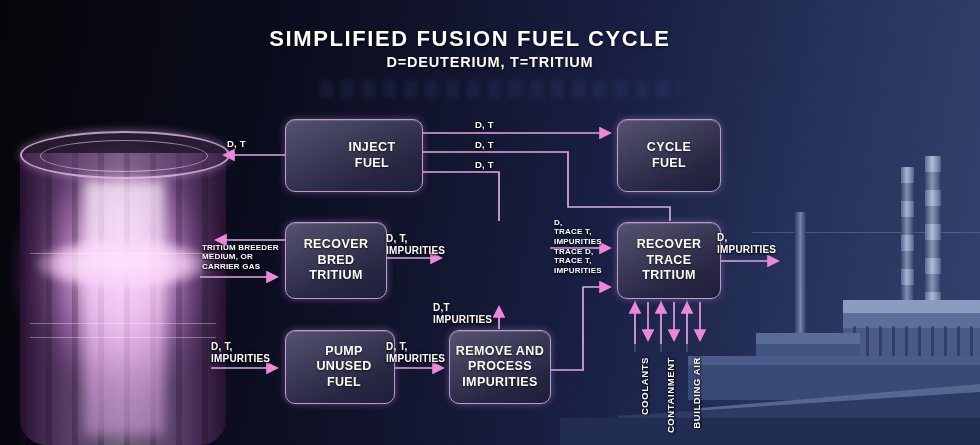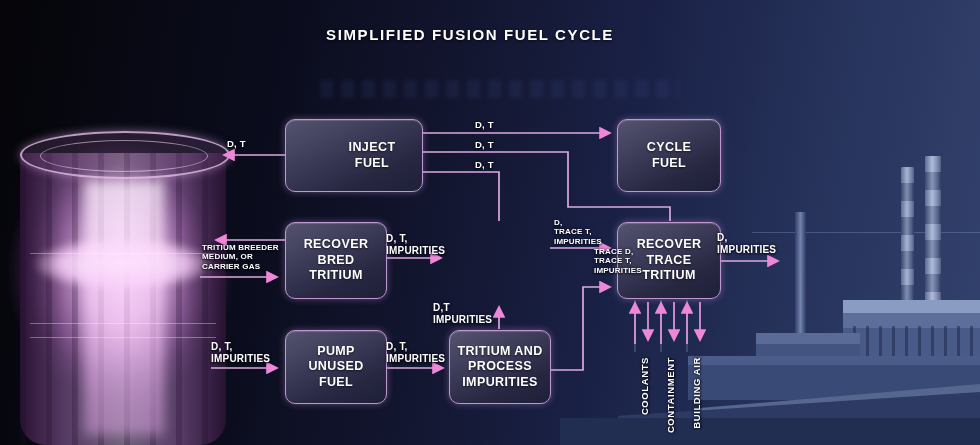--- a/index.html
+++ b/index.html
@@ -87,21 +87,21 @@
   .vlabel{
     position:absolute;width:95px;height:14px;color:#fff;font-weight:bold;font-size:9.5px;
     letter-spacing:.6px;text-align:right;white-space:nowrap;
     transform:rotate(-90deg);transform-origin:top left;
     text-shadow:0 0 3px rgba(8,8,26,.95),0 1px 2px rgba(0,0,0,.8);
   }
   svg.wires{position:absolute;left:0;top:0;pointer-events:none;}
 
   
   .title{left:0;top:26px;width:940px;text-align:center;color:#fff;font-weight:bold;
-    font-size:15px;letter-spacing:1.6px;text-shadow:0 1px 3px rgba(0,0,0,.7);}
+    font-size:22px;letter-spacing:1.6px;text-shadow:0 1px 3px rgba(0,0,0,.7);}
   .subtitle{left:0;top:54px;width:980px;text-align:center;color:#fff;font-weight:bold;
     font-size:14.5px;letter-spacing:.8px;text-shadow:0 1px 3px rgba(0,0,0,.7);}
 </style>
 </head>
 <body>
 
 <div class="canvas">
 
   <div class="abs ghost-strip"></div>
   <div class="abs horizon-line"></div>
@@ -190,24 +190,24 @@
   <div class="node" style="left:285px;top:119px;width:100px;height:71px;padding-left:36px;">INJECT
 FUEL</div>
   <div class="node" style="left:617px;top:119px;width:102px;height:71px;">CYCLE
 FUEL</div>
   <div class="node" style="left:285px;top:222px;width:100px;height:75px;">RECOVER
 BRED
 TRITIUM</div>
   <div class="node" style="left:617px;top:222px;width:102px;height:75px;">RECOVER
 TRACE
 TRITIUM</div>
-  <div class="node" style="left:285px;top:330px;width:100px;height:72px;">PUMP
+  <div class="node" style="left:285px;top:330px;width:100px;height:72px;padding-left:8px;">PUMP
 UNUSED
 FUEL</div>
-  <div class="node" style="left:449px;top:330px;width:100px;height:72px;">TRITIUM AND
+  <div class="node" style="left:449px;top:330px;width:100px;height:72px;">REMOVE AND
 PROCESS
 IMPURITIES</div>
 
   <div class="flow-label fs10" style="left:227px;top:138px;width:50px;">D, T</div>
   <div class="flow-label fs10" style="left:475px;top:119px;width:50px;">D, T</div>
   <div class="flow-label fs10" style="left:475px;top:139px;width:50px;">D, T</div>
   <div class="flow-label fs10" style="left:475px;top:159px;width:50px;">D, T</div>
   <div class="flow-label fs8" style="left:202px;top:243px;width:88px;">TRITIUM BREEDER
 MEDIUM, OR
 CARRIER GAS</div>
@@ -215,25 +215,26 @@
 IMPURITIES</div>
   <div class="flow-label fs9" style="left:211px;top:341px;width:70px;">D, T,
 IMPURITIES</div>
   <div class="flow-label fs9" style="left:386px;top:341px;width:60px;">D, T,
 IMPURITIES</div>
   <div class="flow-label fs9" style="left:433px;top:302px;width:60px;">D,T
 IMPURITIES</div>
   <div class="flow-label fs8" style="left:554px;top:218px;width:60px;">D,
 TRACE T,
 IMPURITIES</div>
-  <div class="flow-label fs8" style="left:554px;top:247px;width:60px;margin-left:40px;">TRACE D,
+  <div class="flow-label fs8" style="left:554px;top:247px;width:60px;">TRACE D,
 TRACE T,
 IMPURITIES</div>
   <div class="flow-label fs9" style="left:717px;top:232px;width:70px;">D,
 IMPURITIES</div>
 
   <div class="vlabel" style="left:639px;top:452px;">COOLANTS</div>
   <div class="vlabel" style="left:665px;top:452px;">CONTAINMENT</div>
   <div class="vlabel" style="left:691px;top:452px;">BUILDING AIR</div>
 
   <div class="abs title">SIMPLIFIED FUSION FUEL CYCLE</div>
+  <div class="abs subtitle">D=DEUTERIUM, T=TRITIUM</div>
 
 </div>
 
 </body></html>

